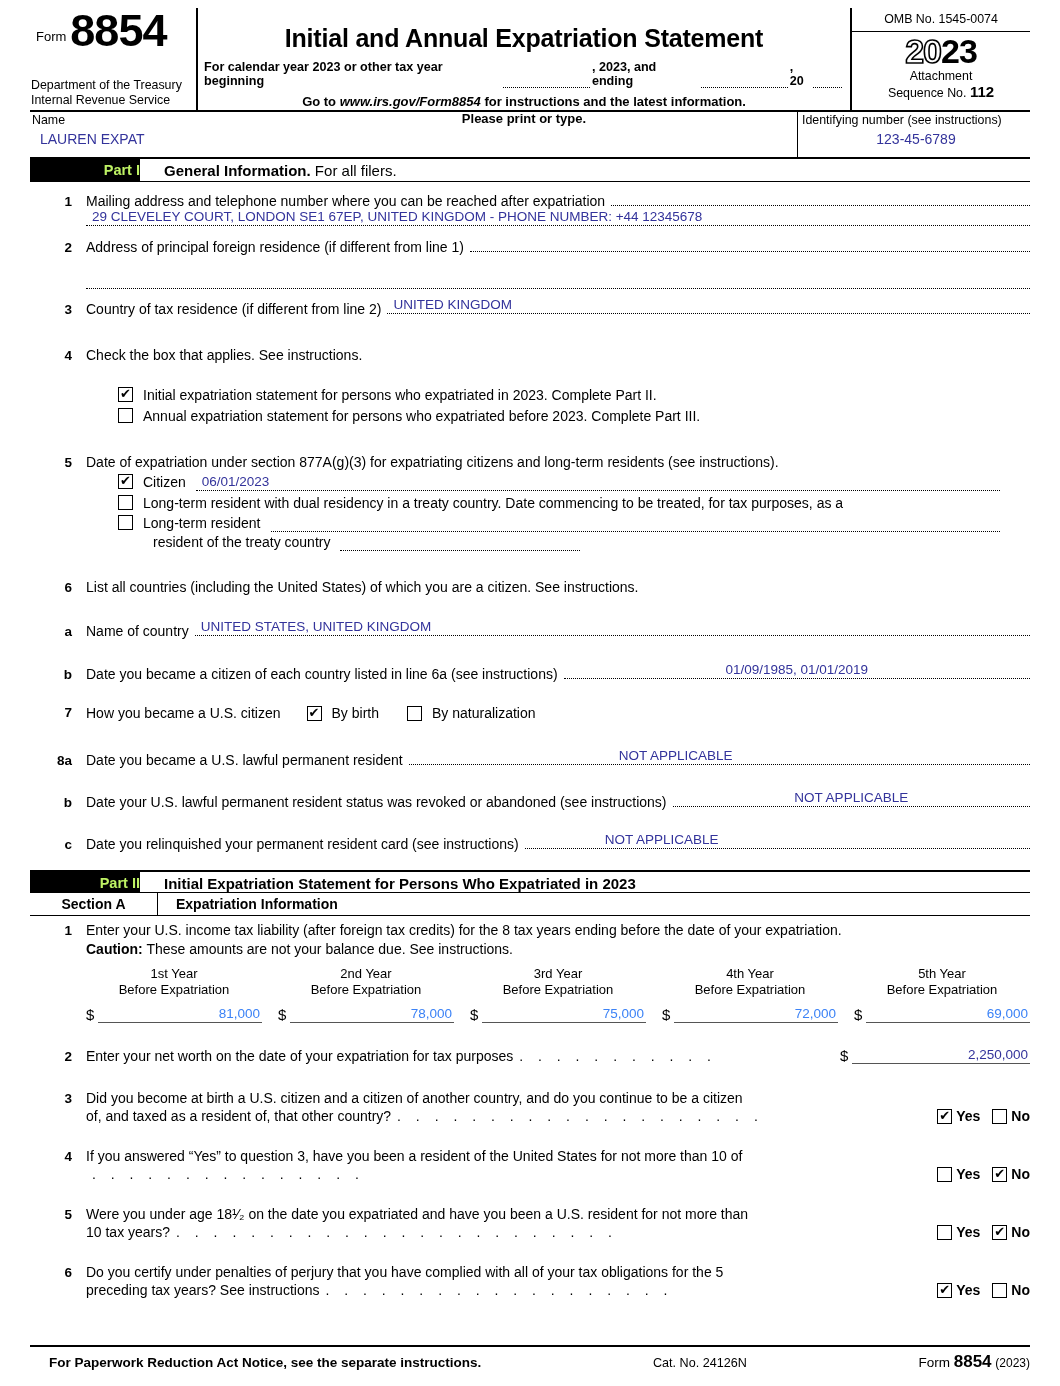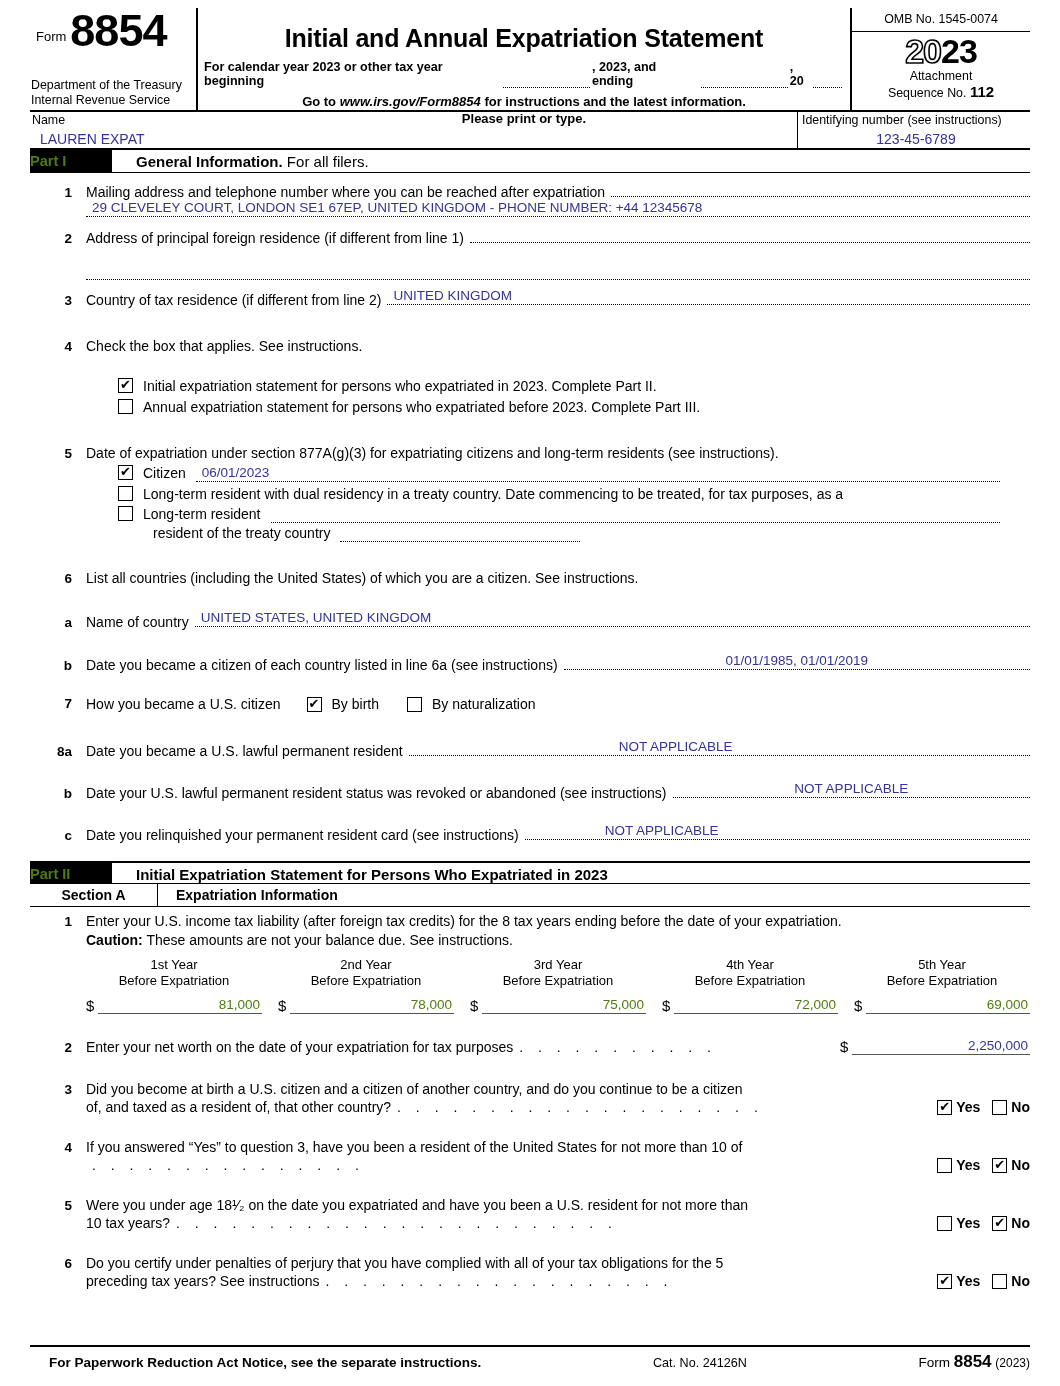--- a/index.html
+++ b/index.html
@@ -51,33 +51,33 @@
   .omb { text-align: center; font-size: 12.4px; padding: 4px 0 5px; border-bottom: 1px solid #000; }
   .yearbox { text-align: center; padding-top: 2px; }
   .yr {
     font-size: 34px; font-weight: bold; line-height: 1; letter-spacing: -1px;
   }
   .yr .hollow { color: #ffffff; -webkit-text-stroke: 1.6px #000; }
   .attach { font-size: 12.4px; line-height: 1.15; text-align: center; margin-top: 1px; }
   .attach b { font-size: 15px; font-weight: bold; }
 
   
-  .namerow { display: flex; border-bottom: 2px solid #000; height: 38px; }
+  .namerow { display: flex; border-bottom: 2px solid #000; height: 47px; }
   .namecell { flex: 1 1 auto; border-right: 1px solid #000; padding: 1px 0 0 2px; }
   .idcell { width: 232px; flex: none; padding: 1px 0 0 4px; }
   .smlabel { font-size: 12.4px; }
   .val { color: #33339b; font-size: 14px; }
   .name-val { padding: 4px 0 0 8px; }
   .id-val { text-align: center; padding-top: 4px; }
 
   
   .partbar { display: flex; align-items: stretch; border-bottom: 1.5px solid #000; height: 23px; margin-top: 0; }
   .partbar .tag {
-    background: #000; color: #4d7c0f; font-weight: bold; font-size: 14.5px;
-    width: 82px; text-align: left; line-height: 23px; flex: none;
+    background: #000; color: #bef264; font-weight: bold; font-size: 14.5px;
+    width: 110px; text-align: right; line-height: 23px; flex: none;
   }
   .partbar .txt { font-size: 15px; font-weight: bold; padding-left: 24px; line-height: 23px; }
   .partbar .txt .reg { font-weight: normal; }
   .secbar { display: flex; border-bottom: 1.5px solid #000; height: 23px; }
   .secbar .tag { width: 128px; flex:none; text-align: center; font-weight: bold; font-size: 14px; line-height: 23px; border-right: 1.5px solid #000;}
   .secbar .txt { font-weight: bold; font-size: 14px; padding-left: 18px; line-height: 23px; }
 
   
   .row { display: flex; align-items: baseline; }
   .num { width: 56px; flex: none; font-weight: bold; font-size: 13.5px; text-align: right; padding-right: 14px; }
@@ -111,21 +111,21 @@
   .yn { display: flex; align-items: center; gap: 4px; flex: none; }
   .yn b { font-size: 14px; font-weight: bold; }
 
   
   .moneyrow { display: flex; padding-left: 56px; }
   .mcol { flex: 1 1 0; padding-right: 16px; }
   .mhead { text-align: center; font-size: 13px; line-height: 1.25; }
   .minput { display: flex; align-items: flex-end; margin-top: 6px; }
   .minput .dollar { font-size: 15px; padding-right: 4px; }
   .minput .mline { flex: 1 1 auto; border-bottom: 1.3px solid #555; height: 19px; position: relative; }
-  .minput .mline .mv { position: absolute; right: 2px; bottom: 1px; color: #4d7c0f; font-size: 13.5px; }
+  .minput .mline .mv { position: absolute; right: 2px; bottom: 1px; color: #3b82f6; font-size: 13.5px; }
 
   
   .footer { position: absolute; left: 30px; right: 30px; bottom: 14px; }
   .footline { border-top: 2px solid #000; }
   .footrow { display: flex; align-items: baseline; padding-top: 5px; font-size: 13.5px; }
   .footrow .l { font-weight: bold; flex: none; padding-left: 19px; }
   .footrow .c { flex: 1 1 auto; text-align: center; font-size: 12.6px; }
   .footrow .r { flex: none; }
   .footrow .r b { font-size: 17px; font-weight: bold; }
   .footrow .r small { font-size: 12px; }
@@ -273,21 +273,21 @@
     <div class="num sub">a</div>
     <div class="lbl">Name of country</div>
     <div class="fillline">
       <span class="fv left">UNITED STATES, UNITED KINGDOM</span>
     </div>
   </div>
   <div class="row" style="margin-top:23px">
     <div class="num sub">b</div>
     <div class="lbl">Date you became a citizen of each country listed in line 6a (see instructions)</div>
     <div class="fillline">
-      <span class="fv center">01/01/1985, 01/01/2019</span>
+      <span class="fv center">01/09/1985, 01/01/2019</span>
     </div>
   </div>
 
   <div class="cbrow" style="margin-top:22px; align-items:center">
     <div class="num" style="line-height:1.4">7</div>
     <div class="lbl">How you became a U.S. citizen</div>
     <span class="cb on" style="margin-left:26px"></span>
     <span class="cbtxt">By birth</span>
     <span class="cb" style="margin-left:28px"></span>
     <span class="cbtxt">By naturalization</span>

